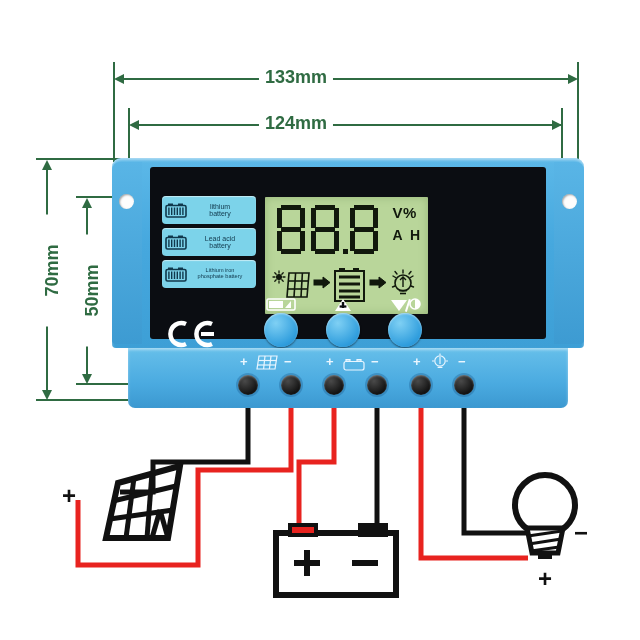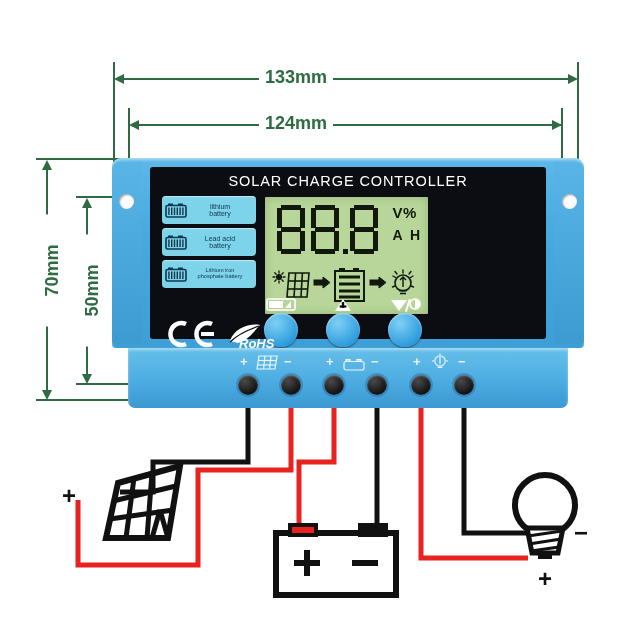--- a/index.html
+++ b/index.html
@@ -141,21 +141,20 @@
     <div class="body-top"></div>
 
     <div class="flange left">
       <div class="screw-hole" style="left:7px;top:32px;"></div>
     </div>
     <div class="flange right">
       <div class="screw-hole" style="left:8px;top:32px;"></div>
     </div>
 
     <div class="panel">
-      <div class="title">SOLAR CHARGE CONTROLLER</div>
 
       <div class="batlist">
         <div class="batrow">
           <span class="baticon">
             <svg viewBox="0 0 22 16" width="22" height="16">
               <rect x="3" y="1.5" width="5" height="2" fill="#10384c"></rect>
               <rect x="13" y="1.5" width="5" height="2" fill="#10384c"></rect>
               <rect x="1" y="3.5" width="20" height="11.5" rx="1.5" fill="none" stroke="#10384c" stroke-width="1.6"></rect>
               <g fill="#10384c">
                   <rect x="3.2" y="5.5" width="1.4" height="7.5"></rect>
@@ -361,27 +360,20 @@
       </div>
 
       <div class="certs">
         <span>
           <svg width="52" height="30" viewBox="0 0 52 30">
             <path d="M22 5 A11 11 0 1 0 22 25" fill="none" stroke="#fff" stroke-width="4.5"></path>
             <path d="M48 5 A11 11 0 1 0 48 25" fill="none" stroke="#fff" stroke-width="4.5"></path>
             <rect x="37" y="13" width="13" height="4" fill="#fff"></rect>
           </svg>
         </span>
-        <span style="position:relative;display:inline-block;width:62px;height:30px;">
-          <svg width="62" height="30" viewBox="0 0 62 30" style="position:absolute;left:0;top:0;">
-            <path d="M4 20 C8 7 24 2 34 4 C28 10 24 18 12 22 Z" fill="#ffffff"></path>
-            <path d="M4 21 C12 13 24 8 33 5" fill="none" stroke="#0b0d12" stroke-width="1.2"></path>
-            <text x="13" y="27" fill="#ffffff" font-family="Liberation Sans, sans-serif" font-size="13" font-weight="bold" font-style="italic">RoHS</text>
-          </svg>
-        </span>
       </div>
     </div>
   </div>
 
   <div class="strip">
 
     <div>
       <span class="tmark" style="left:112px;top:6px;">+</span>
       <span style="position:absolute;left:128px;top:7px;">
         <svg width="22" height="15" viewBox="0 0 22 15" fill="none" stroke="#eaf6ff" stroke-width="1.2">

